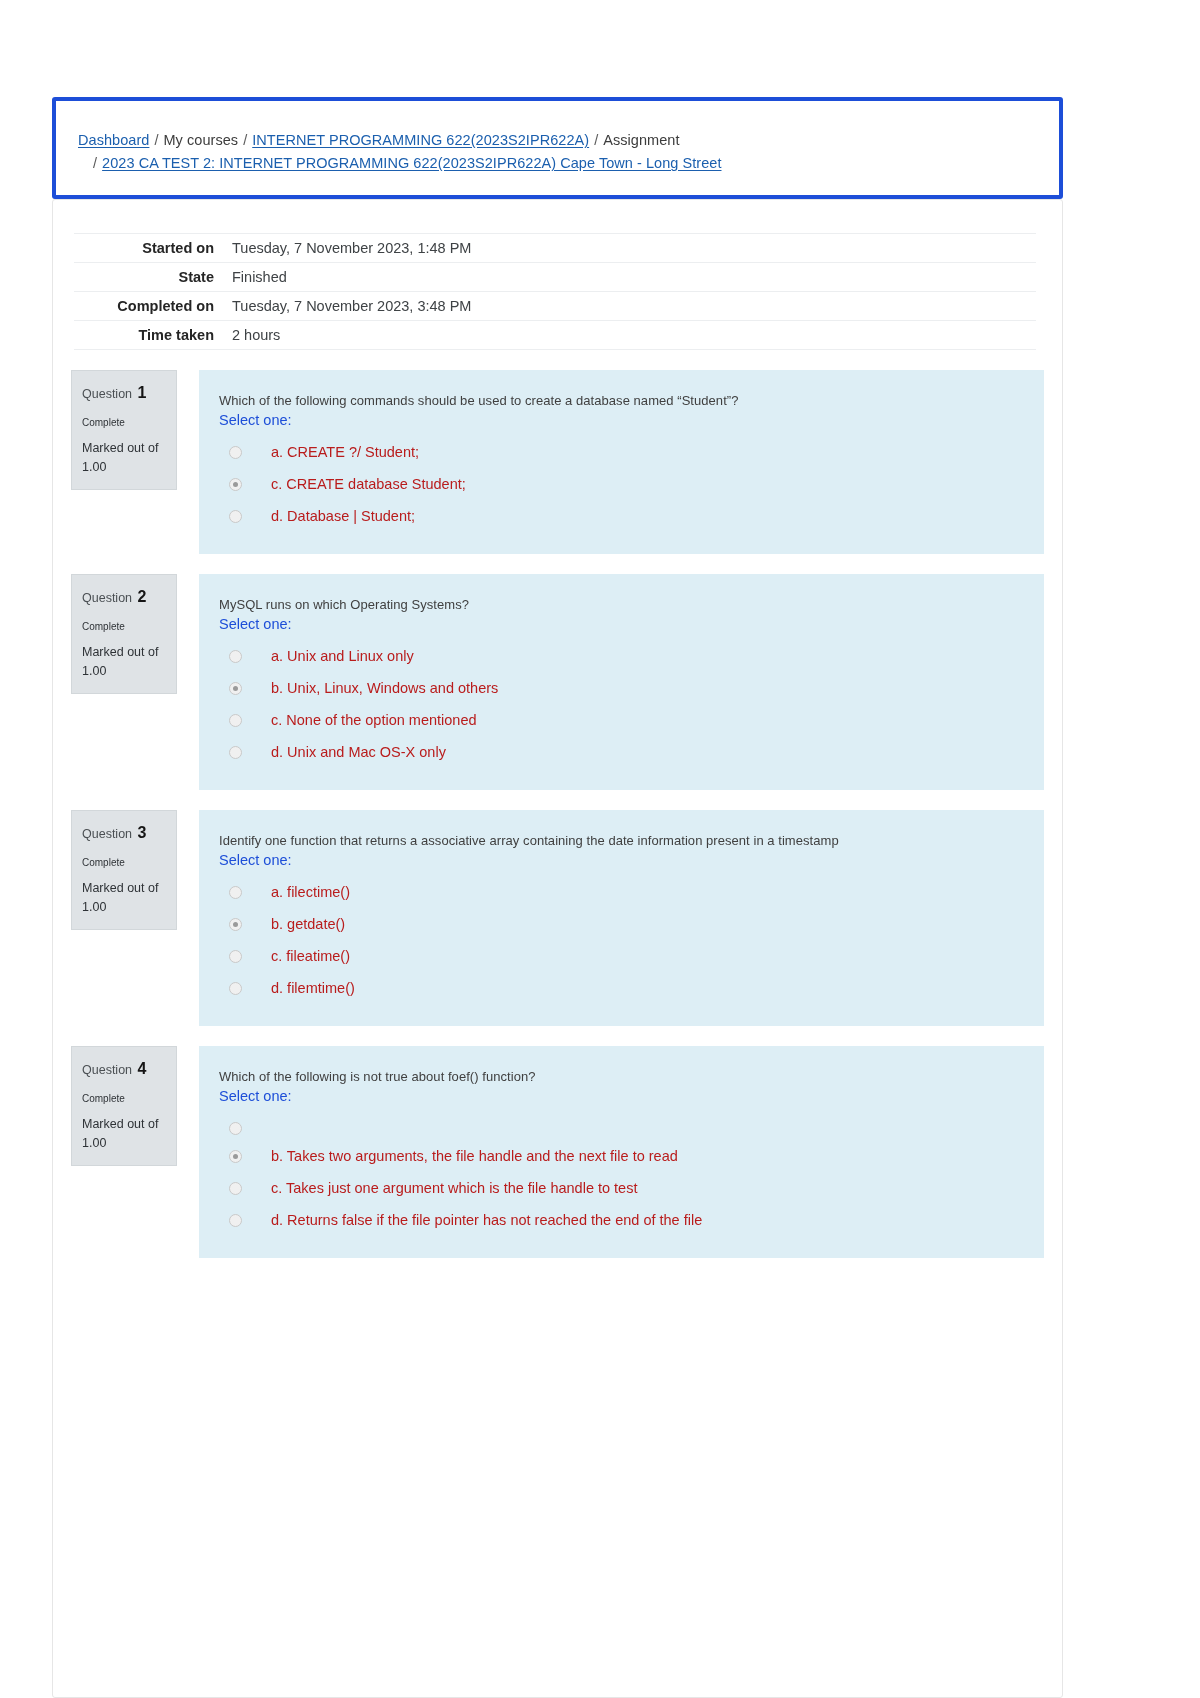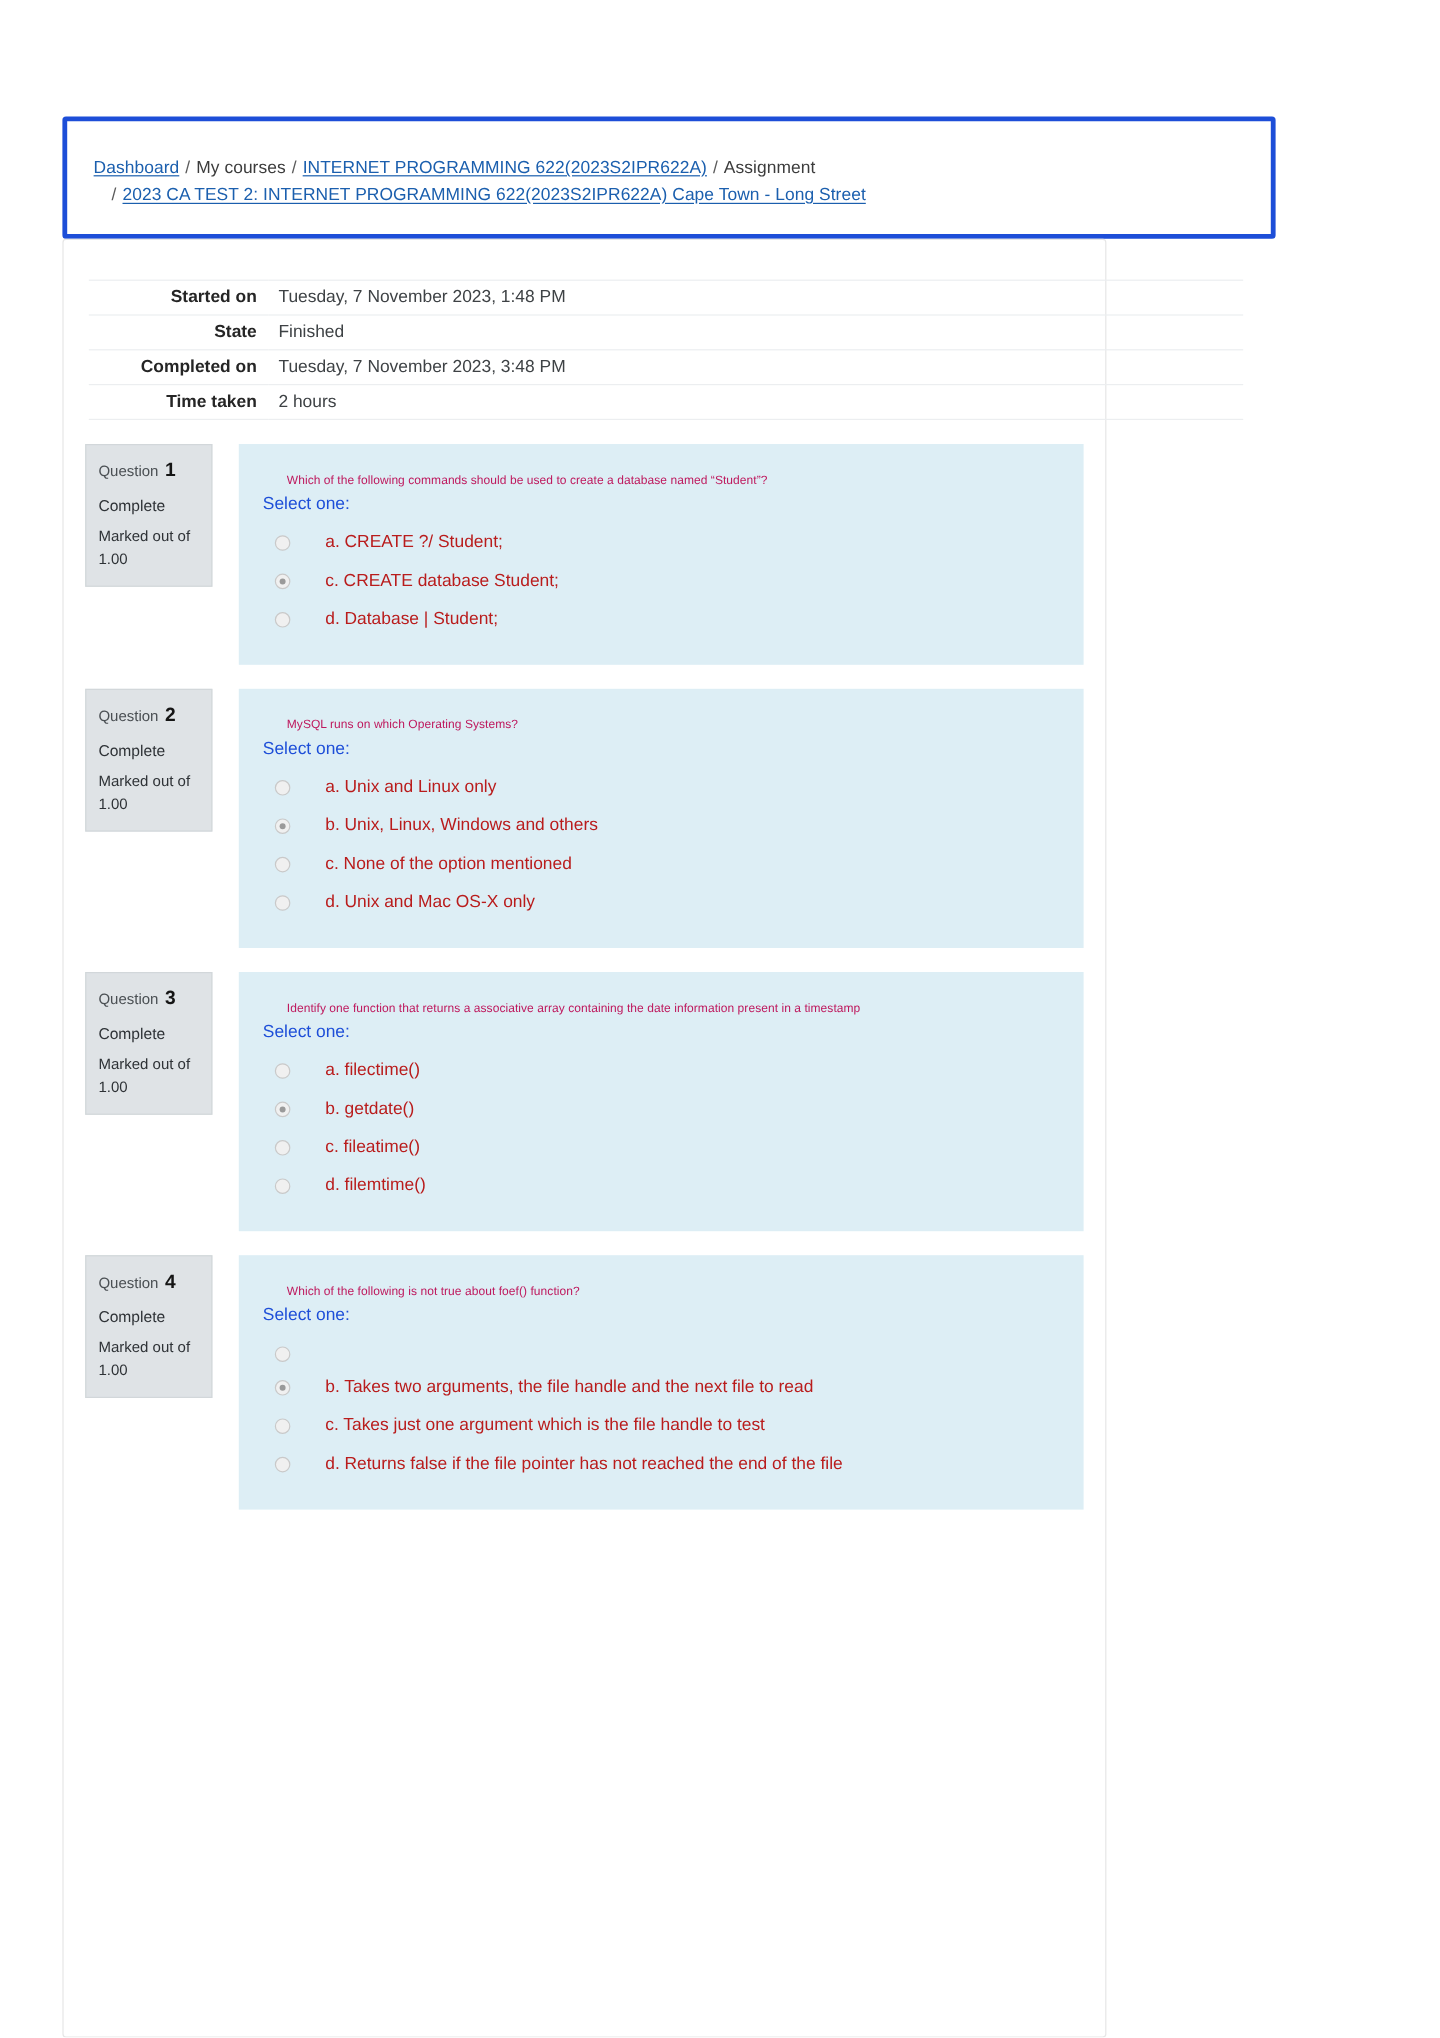--- a/index.html
+++ b/index.html
@@ -44,21 +44,21 @@
     padding: 0 5px;
   }
   .breadcrumb .plain { color: #3c3c3c; }
   .bc-line2 { padding-left: 10px; }
 
   
   .main-card {
     position: absolute;
     left: 52px;
     top: 199px;
-    width: 870px;
+    width: 1011px;
     min-height: 1499px;
     background: #ffffff;
     border: 1px solid #e6e6e6;
     border-radius: 3px;
     padding: 22px 18px 40px 18px;
   }
 
   
   .summary {
     width: 962px;
@@ -105,36 +105,35 @@
   .qinfo .qnum {
     font-size: 12.5px;
     color: #4a4f53;
   }
   .qinfo .qnum b {
     font-size: 16px;
     font-weight: bold;
     color: #151515;
     padding-left: 2px;
   }
-  .qinfo .qstate { margin-top: 7px; font-size: 13px; color: #2e3236; }
+  .qinfo .qstate { margin-top: 7px; font-size: 10px; color: #2e3236; }
   .qinfo .qmark  { margin-top: 6px; font-size: 12.5px; color: #2e3236; line-height: 19px; }
 
   .qbody {
     flex: 1 1 auto;
     margin-left: 22px;
     background: #ddeef5;
     padding: 20px 26px 22px 20px;
     min-height: 100px;
   }
   .qtext {
-    font-size: 10px;
-    color: #be185d;
+    font-size: 13px;
+    color: #404040;
     line-height: 22px;
     letter-spacing: 0.05px;
-    margin-left: 20px;
   }
   .select-one {
     font-size: 14.5px;
     color: #1d4ed8;
   }
   .answers { margin: 8px 0 0 0; padding: 0; list-style: none; }
   .answer {
     display: flex;
     align-items: flex-start;
     padding: 6px 0 5px 10px;

